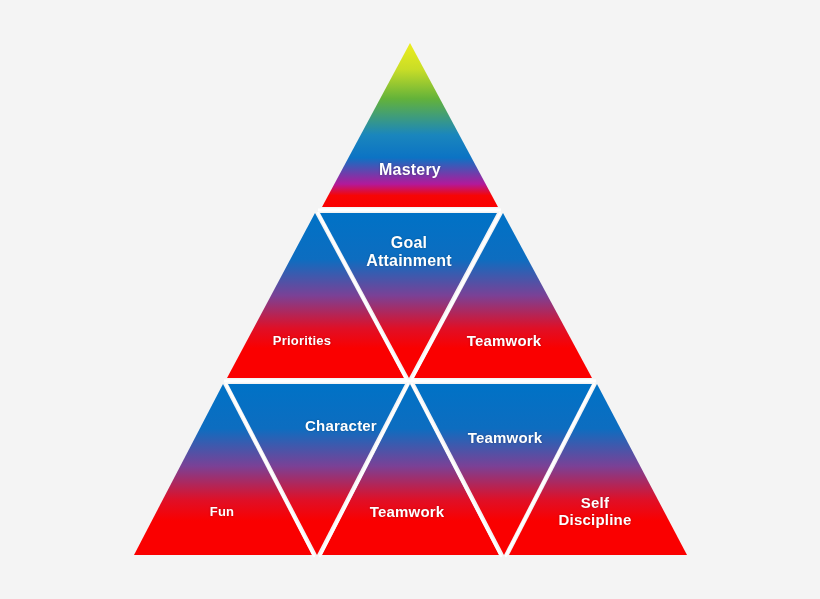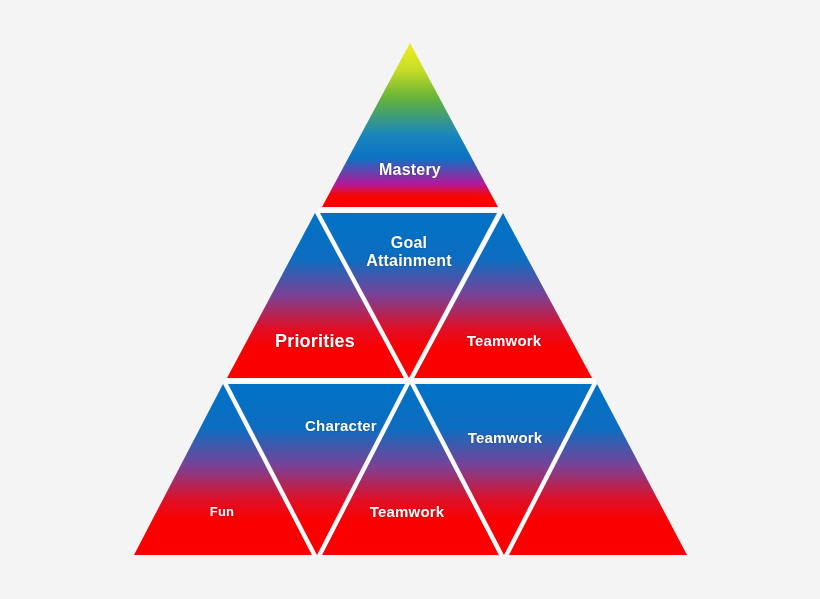--- a/index.html
+++ b/index.html
@@ -40,21 +40,21 @@
     font-weight: bold;
     text-align: center;
     line-height: 1.12;
     white-space: pre-line;
     letter-spacing: 0.2px;
     text-shadow: 0 0 2px rgba(0,0,0,0.28);
     font-family: "Liberation Sans", sans-serif;
   }
   .lbl-mastery       { left: 410px; top: 170px; font-size: 16px; }
   .lbl-goal          { left: 409px; top: 252px; font-size: 16px; }
-  .lbl-priorities    { left: 315px; top: 341px; font-size: 18px; }
+  .lbl-priorities    { left: 302px; top: 341px; font-size: 13px; }
   .lbl-service       { left: 504px; top: 341px; font-size: 15px; }
   .lbl-character     { left: 317px; top: 426px; font-size: 15px; margin-left: 24px; }
   .lbl-teamwork      { left: 505px; top: 438px; font-size: 15px; }
   .lbl-fun           { left: 222px; top: 512px; font-size: 13px; }
   .lbl-passion       { left: 407px; top: 512px; font-size: 15px; }
   .lbl-selfdiscip    { left: 595px; top: 512px; font-size: 15px; }
 </style>
 </head>
 <body>
 
@@ -131,15 +131,17 @@
 
     <div class="cell-label lbl-priorities">Priorities</div>
     <div class="cell-label lbl-goal">Goal
 Attainment</div>
     <div class="cell-label lbl-service">Teamwork</div>
 
     <div class="cell-label lbl-fun">Fun</div>
     <div class="cell-label lbl-character">Character</div>
     <div class="cell-label lbl-passion">Teamwork</div>
     <div class="cell-label lbl-teamwork">Teamwork</div>
+    <div class="cell-label lbl-selfdiscip">Self
+Discipline</div>
   </div>
 
 </div>
 
 </body></html>

